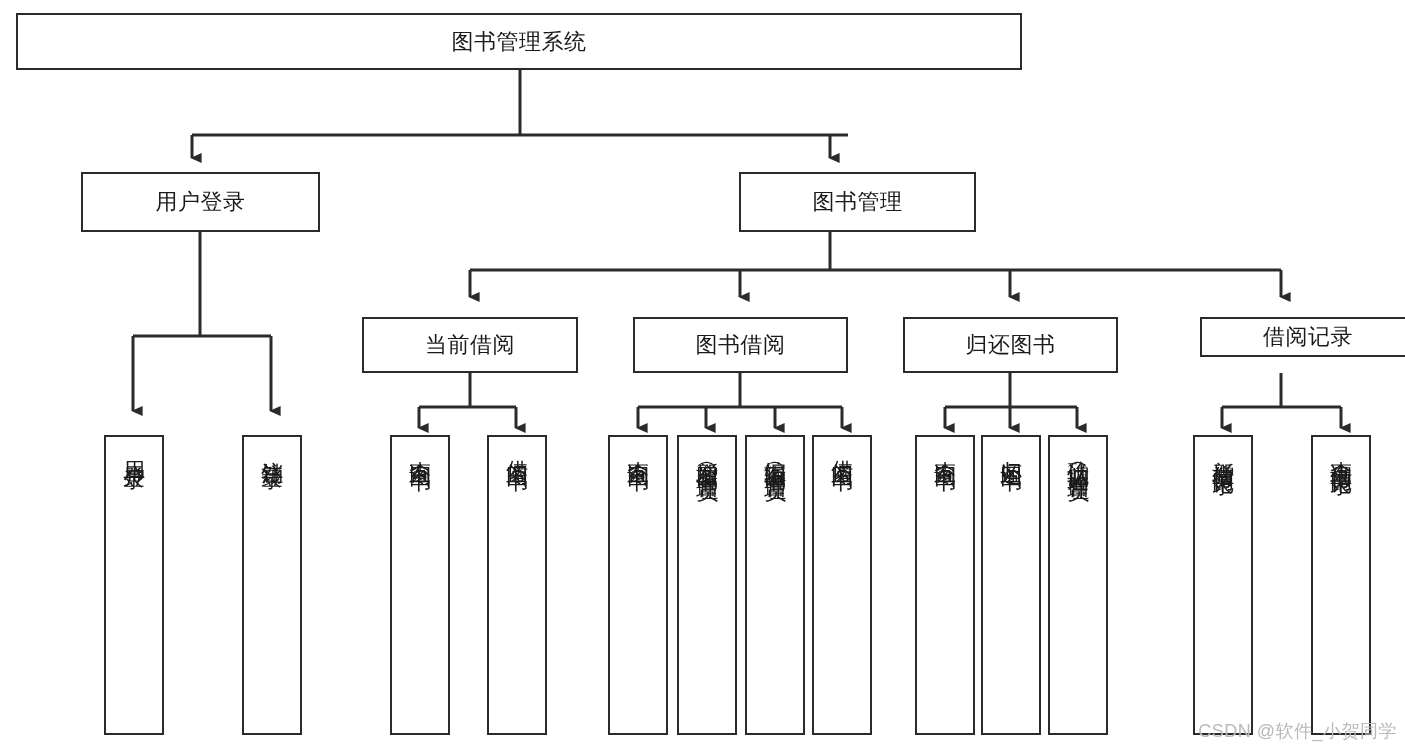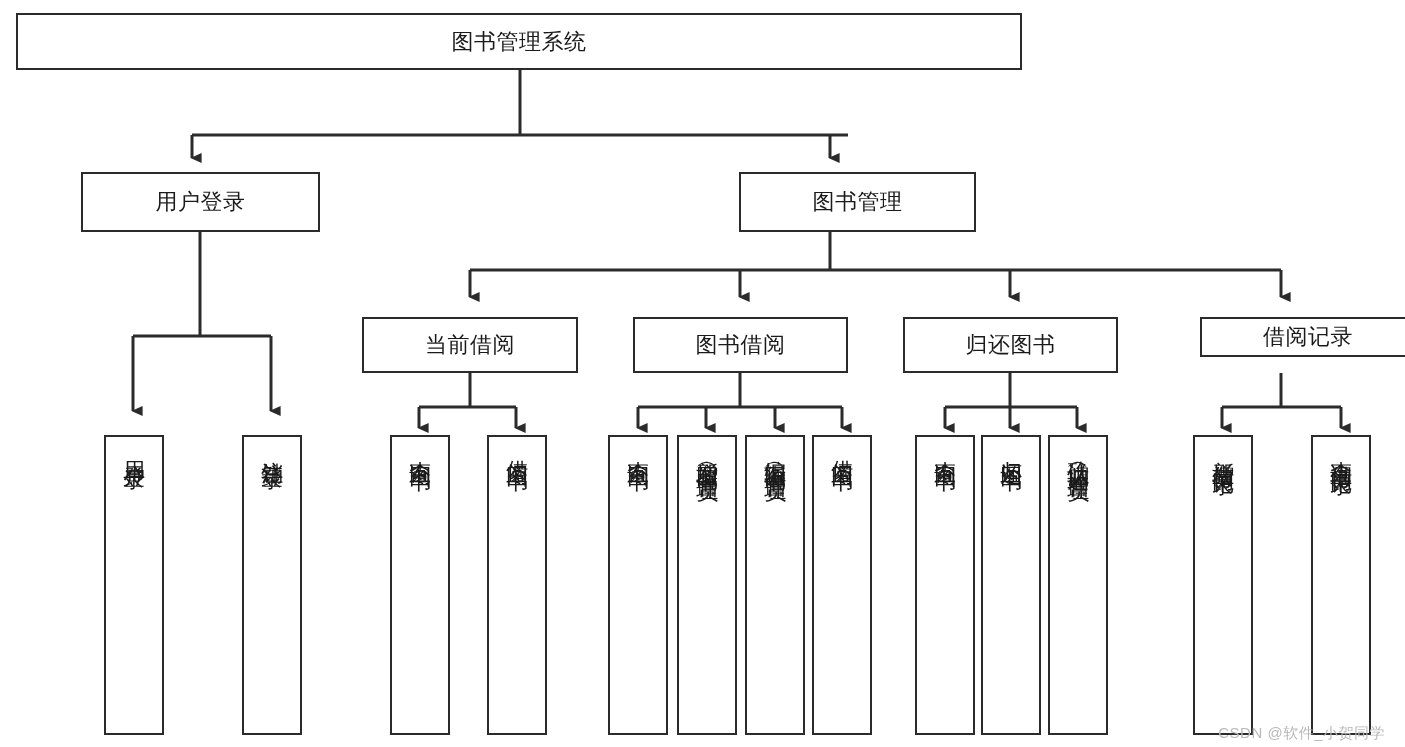--- a/index.html
+++ b/index.html
@@ -53,23 +53,23 @@
     line-height: 1.12;
     letter-spacing: 3px;
     white-space: nowrap;
     color: #1a1a1a;
   }
   .node-label {
     white-space: nowrap;
   }
   #watermark {
     position: absolute;
-    right: 20px;
+    right: 8px;
     bottom: 4px;
-    font-size: 15px;
+    font-size: 18px;
     color: #b9b9b9;
     letter-spacing: 0.5px;
     user-select: none;
   }
 </style>
 </head>
 <body>
 
 <div id="diagram-root">
 

